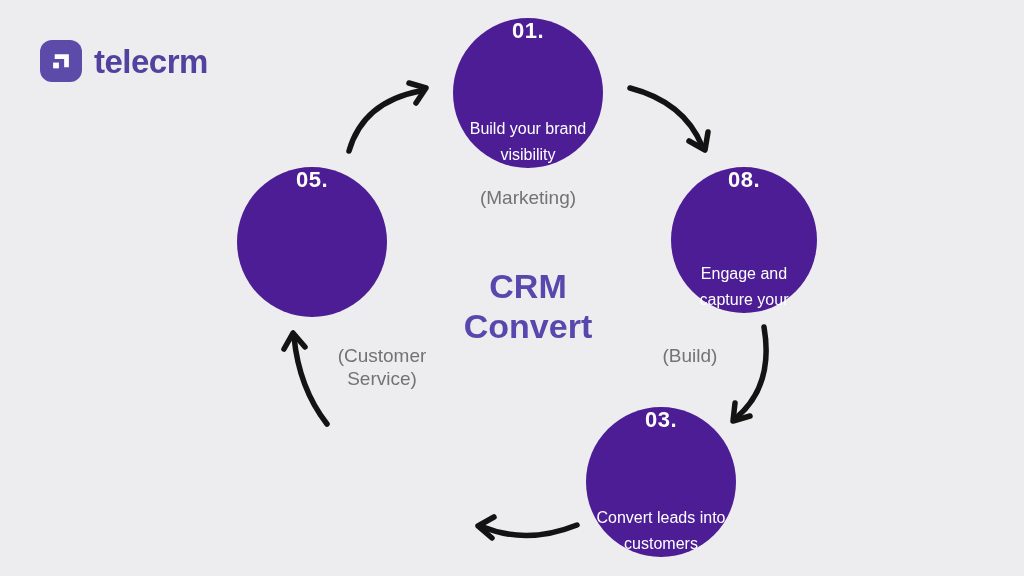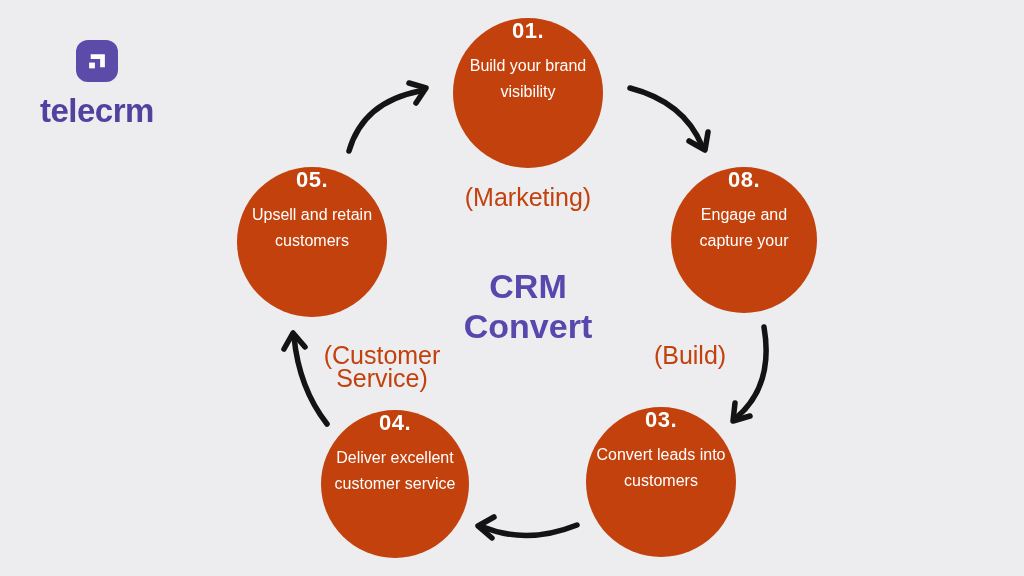--- a/index.html
+++ b/index.html
@@ -14,21 +14,20 @@
   }
 
   
   .logo {
     position: absolute;
     left: 40px;
     top: 40px;
     display: flex;
     align-items: center;
     gap: 12px;
-    flex-direction: column;
   }
   .logo-icon {
     width: 42px;
     height: 42px;
     border-radius: 12px;
     background: #5C4BA8;
     display: flex;
     align-items: center;
     justify-content: center;
   }
@@ -37,26 +36,26 @@
     font-weight: 700;
     color: #52419E;
     letter-spacing: -0.5px;
     line-height: 1;
   }
 
   
   .step-circle {
     position: absolute;
     border-radius: 50%;
-    background: #c2410c;
+    background: #4c1d95;
     color: #FFFFFF;
     display: flex;
     flex-direction: column;
     align-items: center;
-    justify-content: flex-start;
+    justify-content: space-between;
     text-align: center;
   }
   .step-number {
     font-weight: 700;
     font-size: 22px;
     margin-bottom: 9px;
     letter-spacing: 0.5px;
   }
   .step-label {
     width: 86%;
@@ -79,22 +78,22 @@
     text-align: center;
     font-size: 34px;
     line-height: 40px;
     font-weight: 700;
     color: #5847AD;
   }
 
   
   .annotation {
     position: absolute;
-    color: #c2410c;
-    font-size: 25px;
+    color: #737373;
+    font-size: 19px;
     line-height: 23px;
     text-align: center;
   }
   .a-marketing { left: 448px; top: 186px; width: 160px; }
   .a-sales     { left: 630px; top: 344px; width: 120px; }
   .a-customer  { left: 322px; top: 344px; width: 120px; }
 
   
   .arrows {
     position: absolute;
@@ -155,28 +154,23 @@
   <div class="step-circle s2">
     <div class="step-number">08.</div>
     <div class="step-label">Engage and capture your</div>
   </div>
 
   <div class="step-circle s3">
     <div class="step-number">03.</div>
     <div class="step-label">Convert leads into customers</div>
   </div>
 
-  <div class="step-circle s4">
-    <div class="step-number">04.</div>
-    <div class="step-label">Deliver excellent customer service</div>
-  </div>
 
   <div class="step-circle s5">
     <div class="step-number">05.</div>
-    <div class="step-label">Upsell and retain customers</div>
   </div>
 
   <div class="center-title">CRM Convert</div>
 
   <div class="annotation a-marketing">(Marketing)</div>
   <div class="annotation a-sales">(Build)</div>
   <div class="annotation a-customer">(Customer Service)</div>
 
 </div>
 

